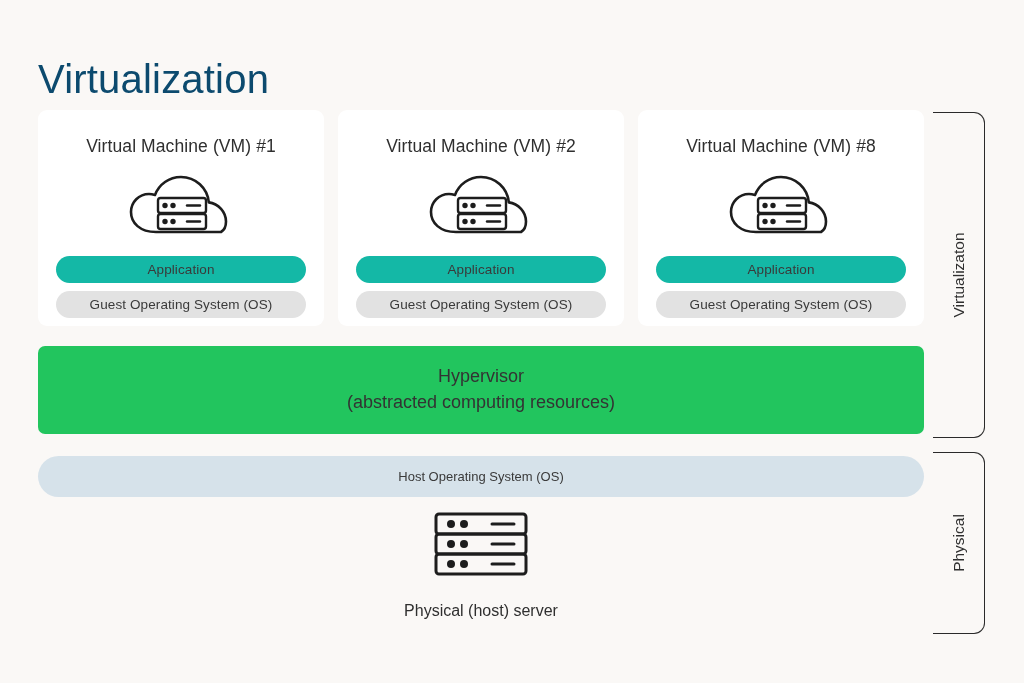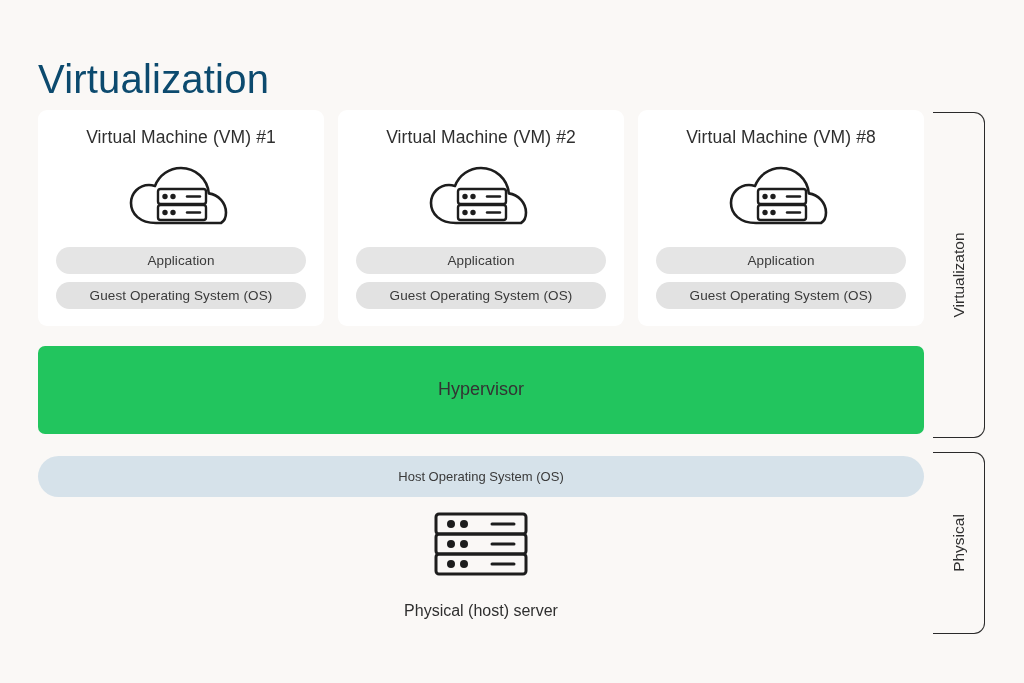--- a/index.html
+++ b/index.html
@@ -47,20 +47,21 @@
   .vm-card {
     flex: 1 1 0;
     background: #ffffff;
     border-radius: 9px;
     position: relative;
     display: flex;
     flex-direction: column;
     align-items: center;
     padding-top: 17px;
     box-sizing: border-box;
+    justify-content: center;
   }
   .vm-title {
     font-size: 17.5px;
     color: #2f2f2f;
     font-weight: 400;
     letter-spacing: 0.1px;
   }
   .vm-icon {
     margin-top: 16px;
     height: 66px;
@@ -74,21 +75,21 @@
     height: 27px;
     border-radius: 14px;
     display: flex;
     align-items: center;
     justify-content: center;
     font-size: 13.5px;
     color: #3a3a3a;
     letter-spacing: 0.1px;
   }
   .pill-app {
-    background: #e5e5e5;
+    background: #14b8a6;
     margin-top: 17px;
   }
   .pill-guest {
     background: #e2e2e2;
     margin-top: 8px;
   }
 
   
   .hypervisor {
     position: absolute;
@@ -243,20 +244,21 @@
         </svg>
       </div>
       <div class="pill pill-app">Application</div>
       <div class="pill pill-guest">Guest Operating System (OS)</div>
     </div>
 
   </div>
 
   <div class="hypervisor">
     <div class="hypervisor-line">Hypervisor</div>
+    <div class="hypervisor-line">(abstracted computing resources)</div>
   </div>
 
   <div class="host-os">Host Operating System (OS)</div>
 
   <div class="server-block">
     <div>
       <svg width="94" height="66" viewBox="0 0 94 66" fill="none">
         <rect x="2" y="2" width="90" height="20" rx="3" stroke="#1d1d1d" stroke-width="3" fill="none"></rect>
         <rect x="2" y="22" width="90" height="20" rx="3" stroke="#1d1d1d" stroke-width="3" fill="none"></rect>
         <rect x="2" y="42" width="90" height="20" rx="3" stroke="#1d1d1d" stroke-width="3" fill="none"></rect>

